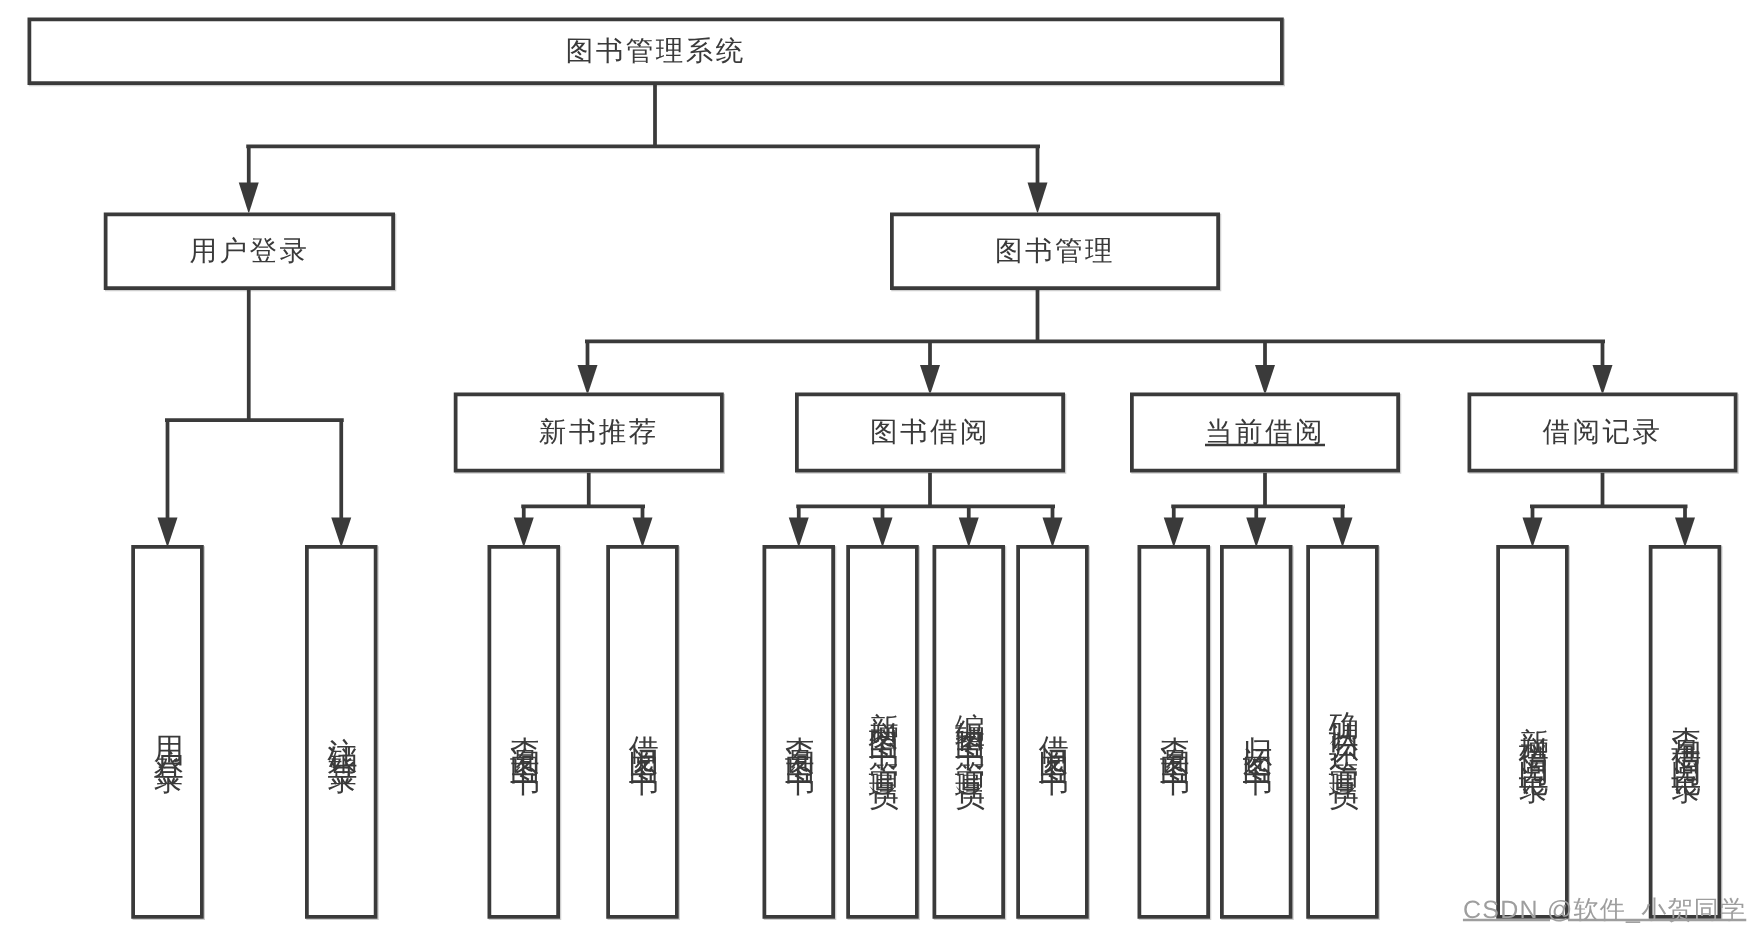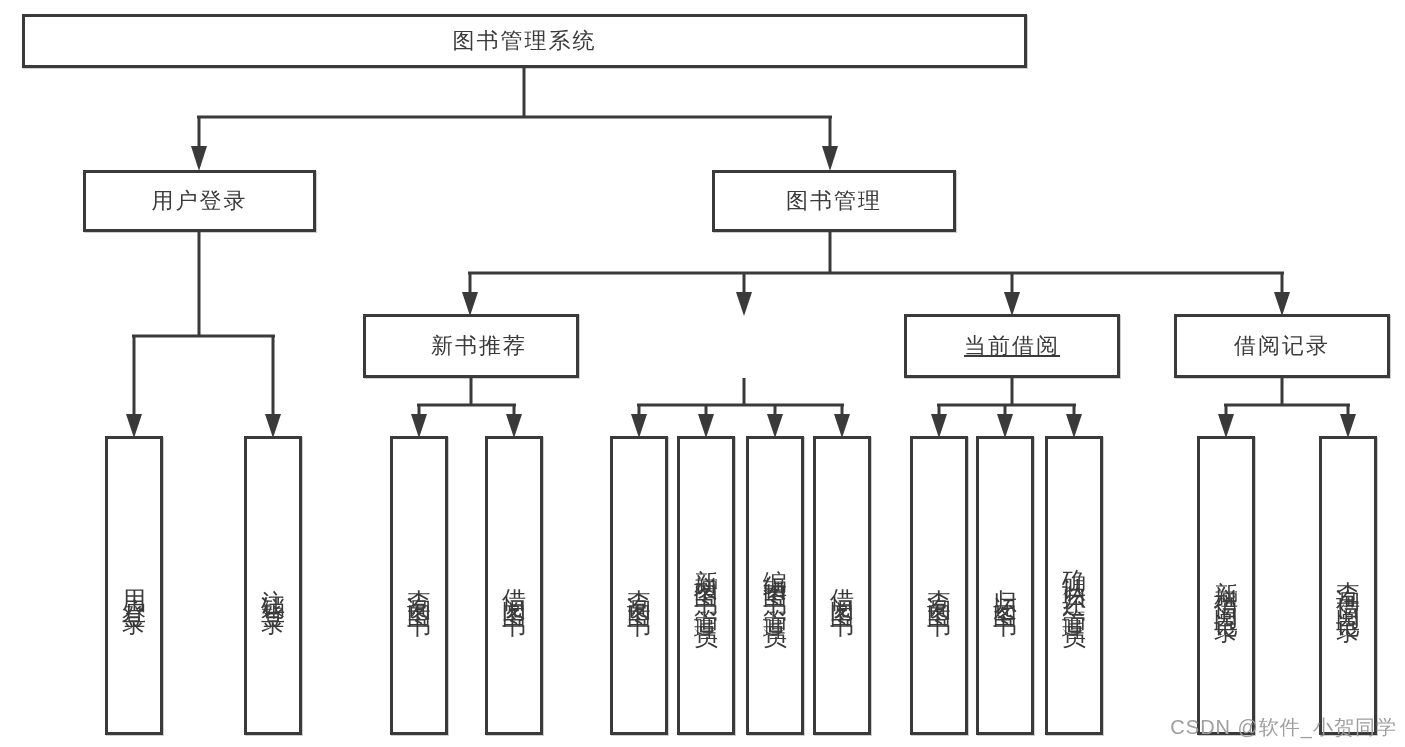--- a/index.html
+++ b/index.html
@@ -52,20 +52,21 @@
     line-height: 1;
   }
   .watermark {
     position: absolute;
     right: 8px;
     bottom: 6px;
     font-size: 20px;
     letter-spacing: 1px;
     color: var(--watermark);
     white-space: nowrap;
+    text-decoration: underline;
   }
 </style>
 </head>
 <body>
 
 <div id="stage">
 
   <svg id="connectors" viewBox="0 0 1405 747" xmlns="http://www.w3.org/2000/svg">
     <g>
       <line x1="524" y1="68" x2="524" y2="117"></line>
@@ -131,23 +132,24 @@
       <line x1="1226" y1="405" x2="1226" y2="416"></line>
       <polygon points="1218,414 1234,414 1226,438"></polygon>
       <line x1="1348" y1="405" x2="1348" y2="416"></line>
       <polygon points="1340,414 1356,414 1348,438"></polygon>
     </g>
   </svg>
 
   <div class="box" style="left:22px; top:14px; width:1005px; height:54px;">图书管理系统</div>
 
   <div class="box" style="left:83px; top:170px; width:233px; height:62px;">用户登录</div>
-  <div class="box" style="left:712px; top:170px; width:244px; height:62px;">图书管理</div>
+  <div class="box" style="left:712px; top:170px; width:264px; height:62px;">图书管理</div>
 
   <div class="box" style="left:363px; top:314px; width:216px; height:64px;padding-left:16px;">新书推荐</div>
+  <div class="box" style="left:636px; top:314px; width:216px; height:64px;">图书借阅</div>
   <div class="box" style="left:904px; top:314px; width:216px; height:64px;text-decoration:underline;">当前借阅</div>
   <div class="box" style="left:1174px; top:314px; width:216px; height:64px;">借阅记录</div>
 
   <div class="box vbox" style="left:105px; top:436px; width:58px; height:299px;">用户登录</div>
   <div class="box vbox" style="left:244px; top:436px; width:58px; height:299px;">注销登录</div>
 
   <div class="box vbox" style="left:390px; top:436px; width:58px; height:299px;">查询图书</div>
   <div class="box vbox" style="left:485px; top:436px; width:58px; height:299px;">借阅图书</div>
 
   <div class="box vbox" style="left:610px; top:436px; width:58px; height:299px;">查询图书</div>

